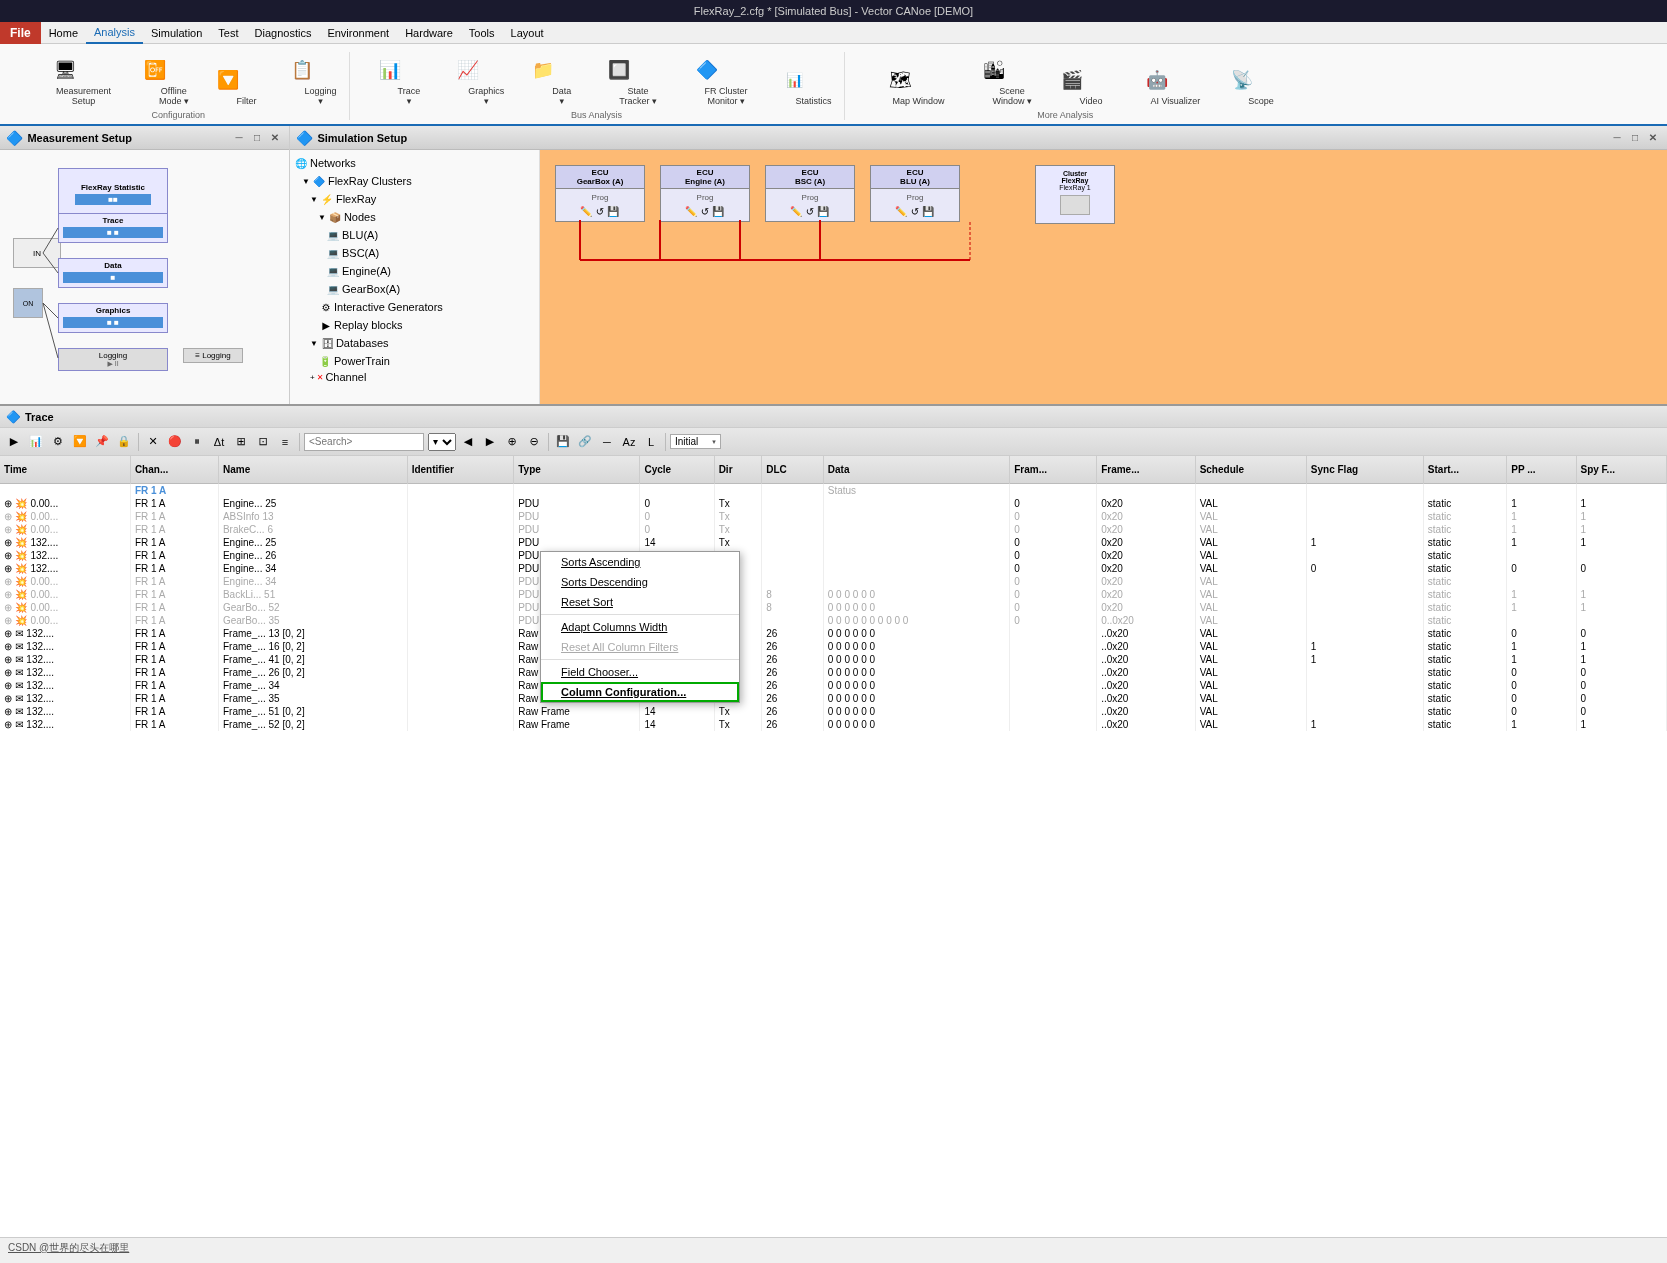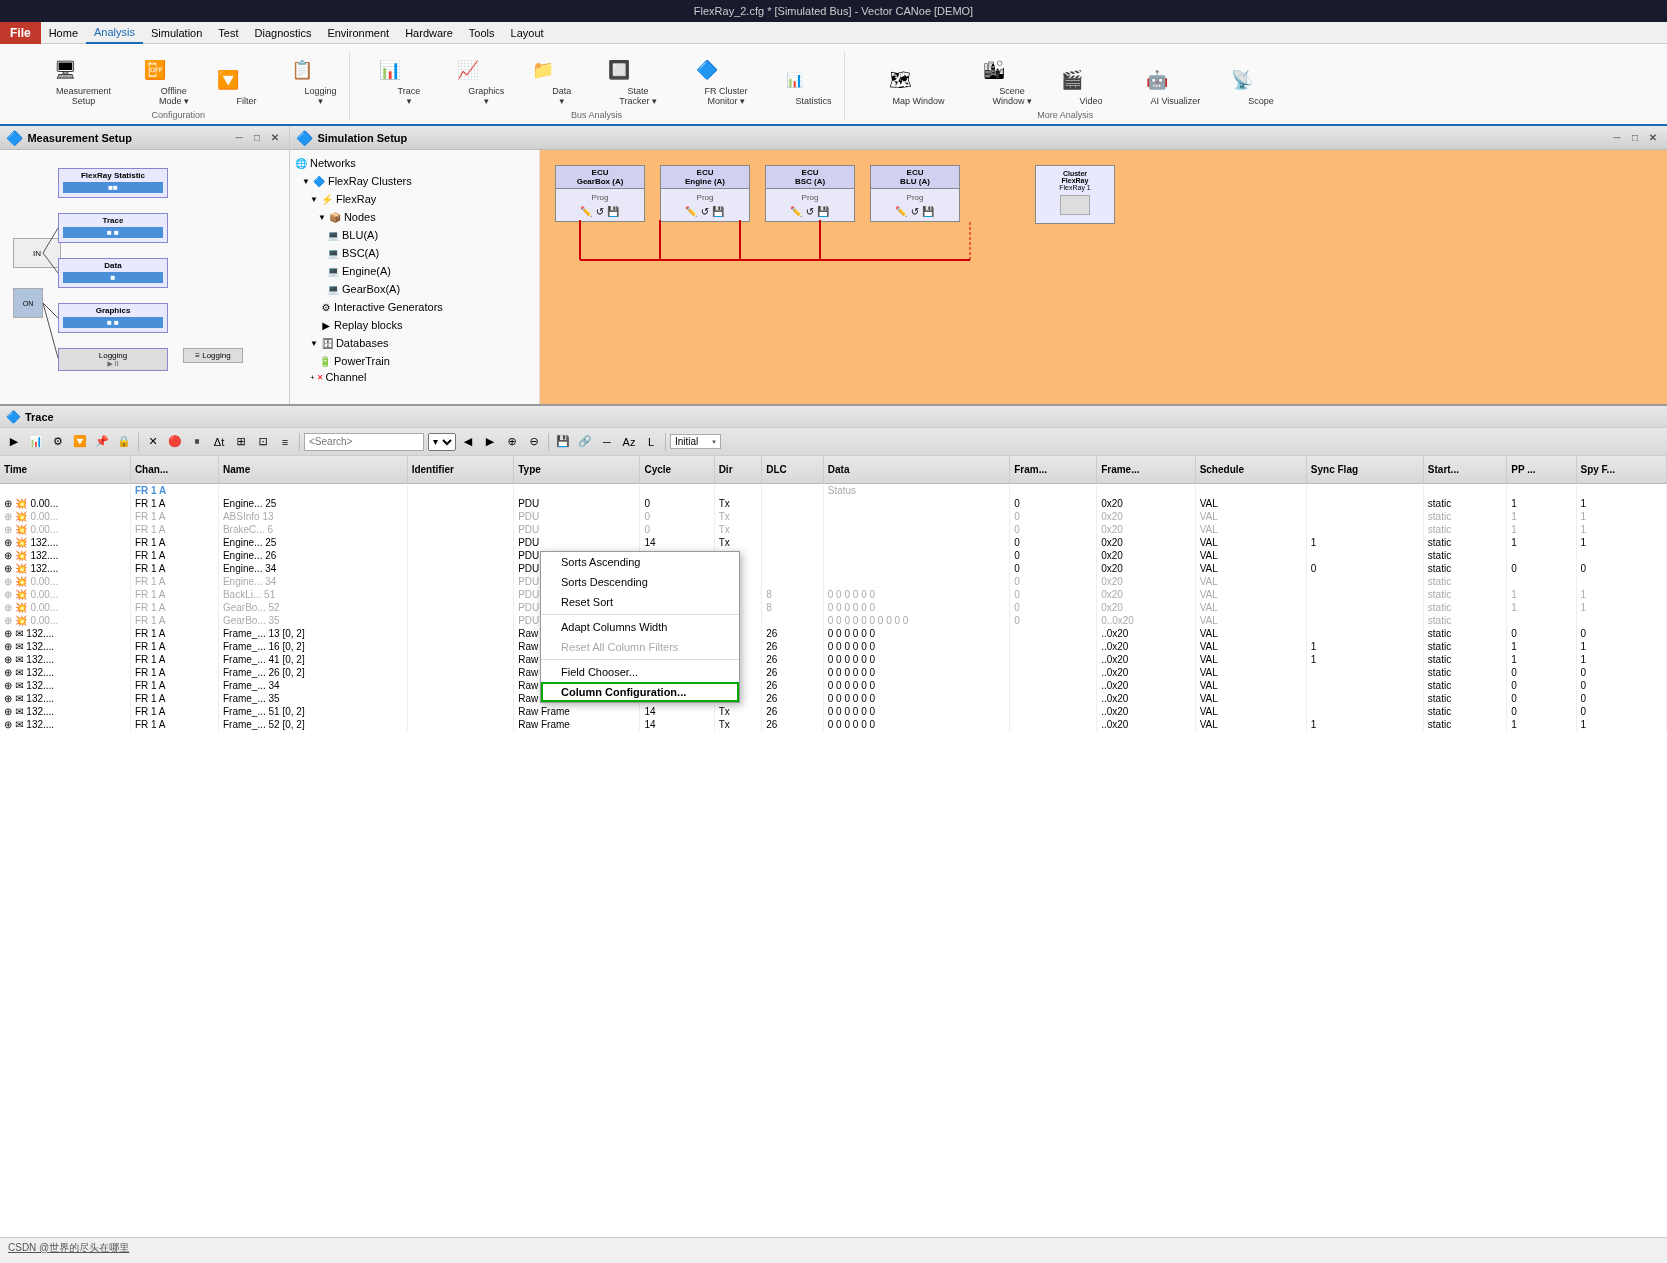--- a/index.html
+++ b/index.html
@@ -285,20 +285,21 @@
       border: 1px solid #999;
       box-shadow: 2px 2px 8px rgba(0,0,0,0.3);
       z-index: 100;
       min-width: 200px;
       font-size: 11px;
     }
     .ctx-item {
       padding: 4px 20px;
       cursor: pointer;
       white-space: nowrap;
+      text-decoration: underline;
     }
     .ctx-item.disabled { color: #aaa; cursor: default; }
     .ctx-item.highlighted-menu {
       border: 2px solid #00aa00;
       padding: 2px 18px;
     }
     .ctx-separator {
       height: 1px;
       background: #ddd;
       margin: 2px 0;
@@ -453,21 +454,21 @@
         <span class="panel-ctrl">□</span>
         <span class="panel-ctrl">✕</span>
       </div>
     </div>
     <div class="meas-diagram">
 
       <div style="position:relative; width:100%; height:100%;">
 
         <div style="position:absolute; left:5px; top:80px; width:48px; height:30px; border:1px solid #aaa; background:#eee; display:flex; align-items:center; justify-content:center; font-size:8px;">IN</div>
 
-        <div style="position:absolute; left:50px; top:10px; width:110px; border:1px solid #8888cc; background:#e8e8ff; font-size:8px; text-align:center; padding:2px;">
+        <div style="position:absolute; left:50px; top:10px; width:110px; border:1px solid #8888cc; background:#e8e8ff; font-size:8px; text-align:center; padding:14px;">
           <div style="font-weight:bold; font-size:8px;">FlexRay Statistic</div>
           <div style="background:#4a90d9; color:white; margin:2px; padding:1px;">■■</div>
         </div>
 
         <div style="position:absolute; left:50px; top:55px; width:110px; border:1px solid #8888cc; background:#e8e8ff; font-size:8px; text-align:center; padding:2px;">
           <div style="font-weight:bold;">Trace</div>
           <div style="background:#4a90d9; color:white; margin:2px; padding:1px;">■ ■</div>
         </div>
 
         <div style="position:absolute; left:50px; top:100px; width:110px; border:1px solid #8888cc; background:#e8e8ff; font-size:8px; text-align:center; padding:2px;">

